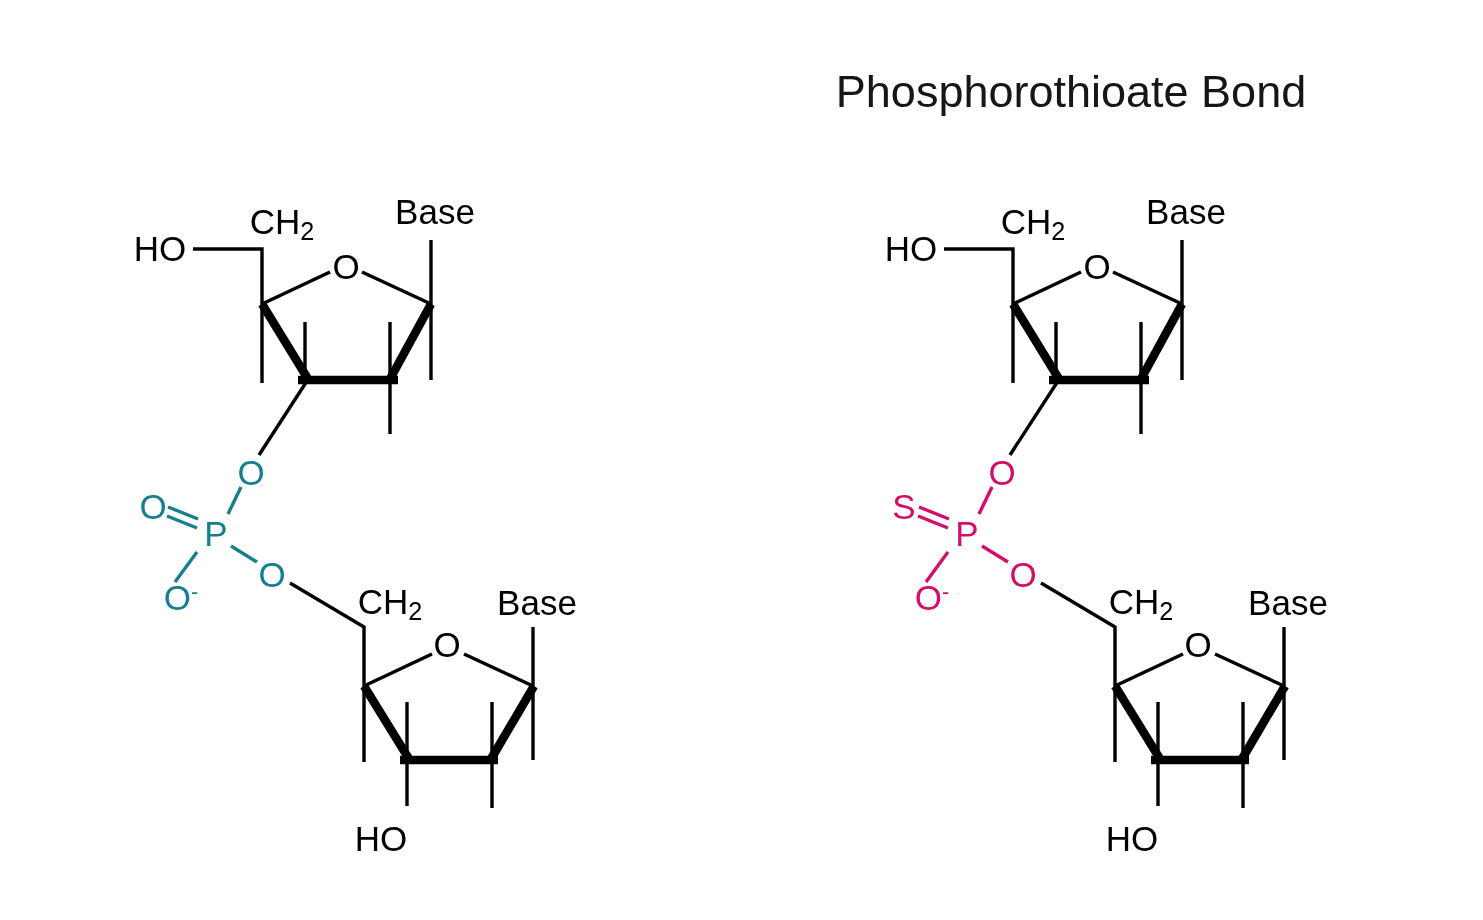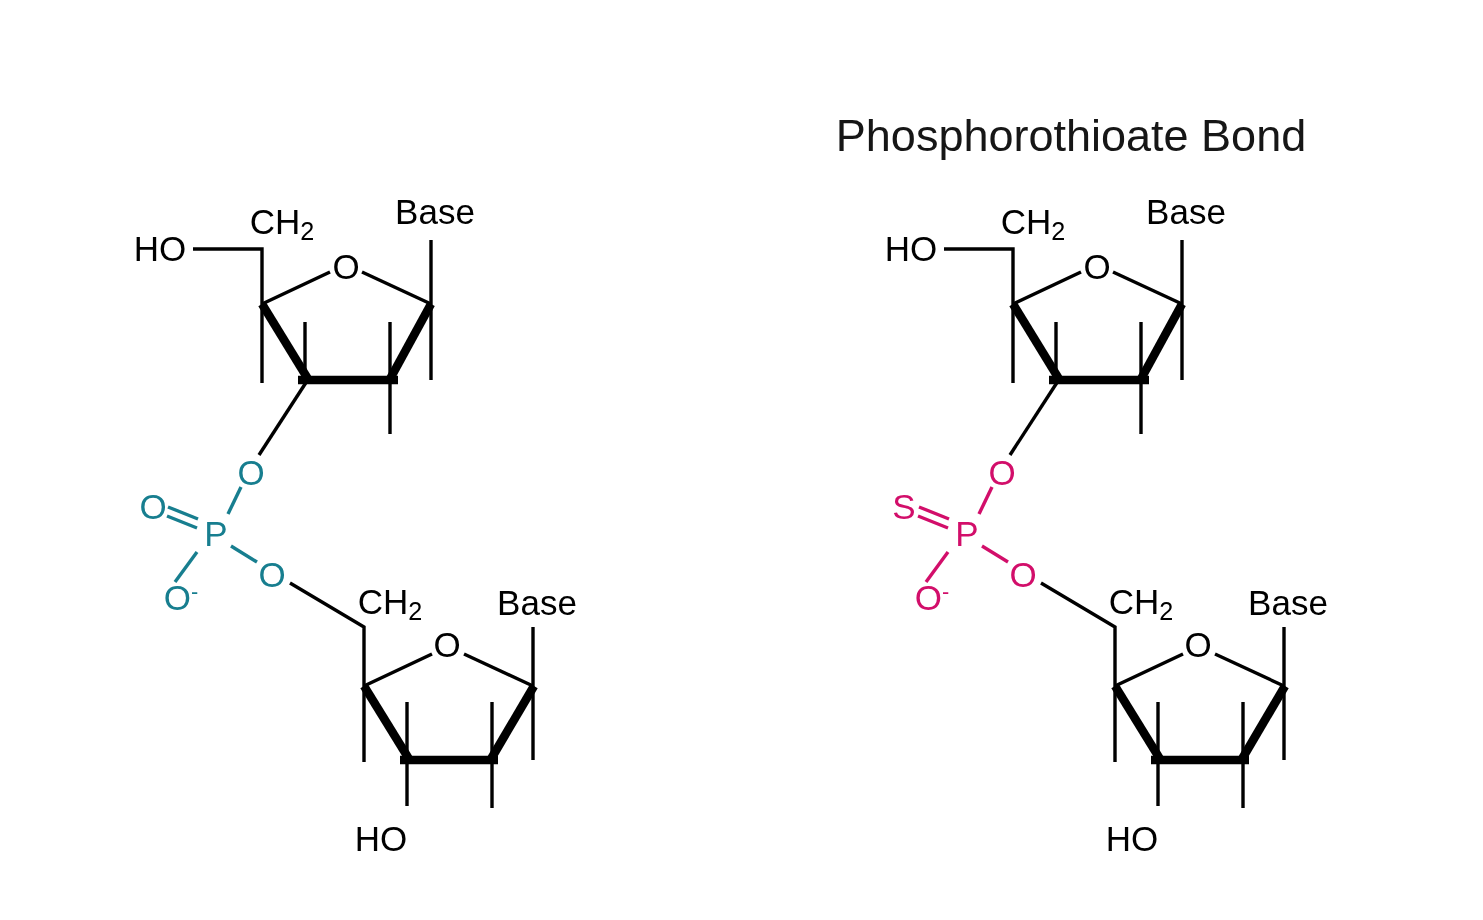--- a/index.html
+++ b/index.html
@@ -20,21 +20,21 @@
   .diagram { position: absolute; top: 0; width: 732px; height: 920px; }
   .diagram-left { left: 0; }
   .diagram-right { left: 751px; }
 
   .title {
     position: absolute;
     transform: translate(-50%, -50%);
     font-size: 45px; color: #161616; white-space: nowrap;
   }
   .diagram-left .title { left: 346px; top: 92px; }
-  .diagram-right .title { left: 320px; top: 92px; margin-top: 44px; }
+  .diagram-right .title { left: 320px; top: 92px; }
 
   .atom {
     position: absolute;
     transform: translate(-50%, -50%);
     font-size: 35px; line-height: 1; color: #000;
     white-space: nowrap;
   }
   .atom sub { font-size: 0.72em; vertical-align: -0.22em; }
   .atom sup { font-size: 0.62em; vertical-align: 0.5em; }
   .diagram-left .accent-text { color: var(--accent-left, #177e8f); }

